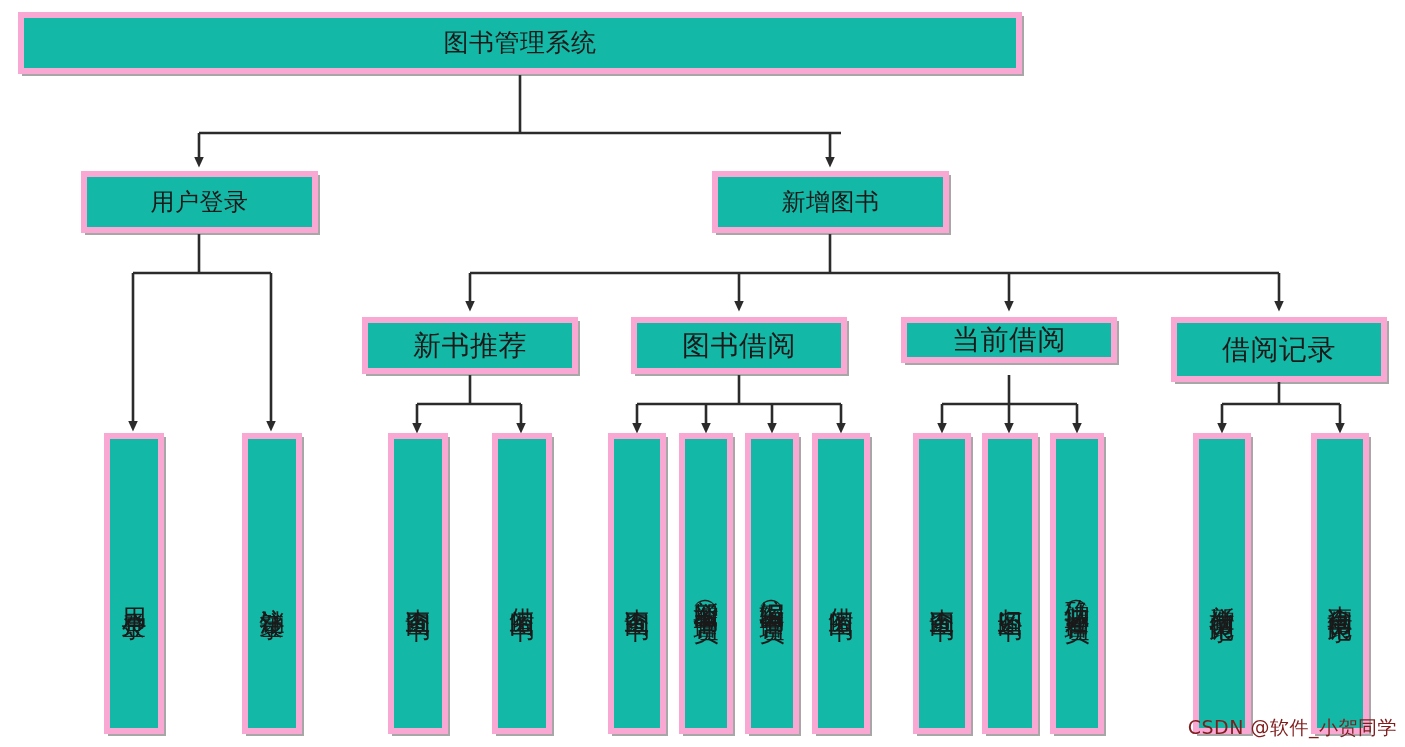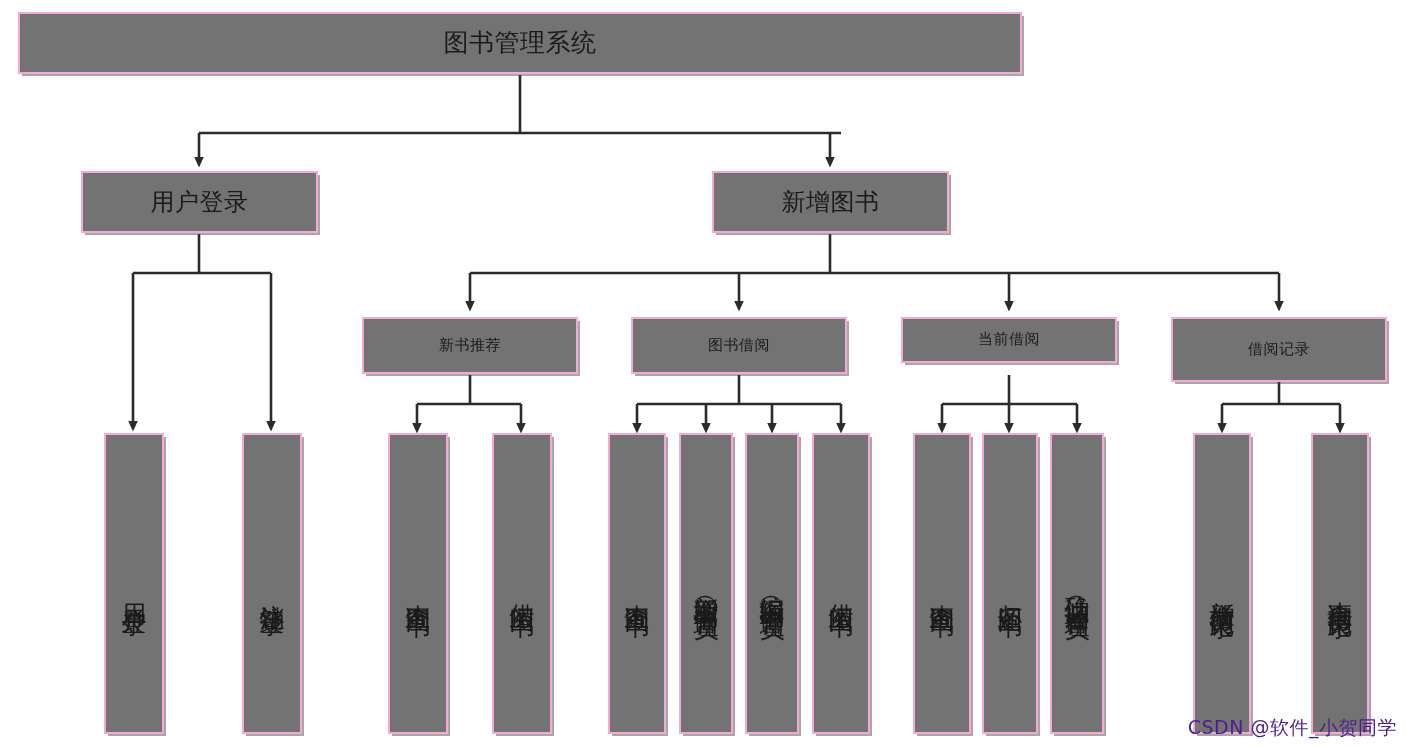--- a/index.html
+++ b/index.html
@@ -20,59 +20,59 @@
   #wires {
     position: absolute;
     left: 0;
     top: 0;
     width: 1405px;
     height: 747px;
   }
   .node {
     position: absolute;
     box-sizing: border-box;
-    background: #737373;
-    border: 2px solid #f9a8d4;
+    background: #14b8a6;
+    border: 6px solid #f9a8d4;
     box-shadow: 3px 3px 0 -1px rgba(60,60,60,0.45);
     display: flex;
     align-items: center;
     justify-content: center;
     z-index: 3;
   }
   .node .label {
     color: #1a1a1a;
     letter-spacing: 0.5px;
     line-height: 1.18;
     text-align: center;
     white-space: nowrap;
   }
   .node.root .label { font-size: 25px; }
   .node.lvl2 .label { font-size: 24px; }
-  .node.lvl3 .label { font-size: 15px; }
+  .node.lvl3 .label { font-size: 28px; }
   .node.leaf {
     align-items: flex-start;
     padding-top: 6px;
   }
   .node.leaf .label {
     writing-mode: vertical-rl;
     text-orientation: upright;
     font-size: 25px;
     letter-spacing: 3px;
     line-height: 1.0;
   }
   .node.leaf.tall .label { font-size: 25px; }
   .node.leaf.mid .label {
     margin-top: 78px;
   }
   .watermark {
     position: absolute;
     right: 8px;
     bottom: 6px;
     font-size: 19px;
-    color: #4c1d95;
+    color: #7f1d1d;
     letter-spacing: 0.5px;
     z-index: 5;
     white-space: nowrap;
   }
 </style>
 </head>
 <body>
 
 <div id="canvas">
 

